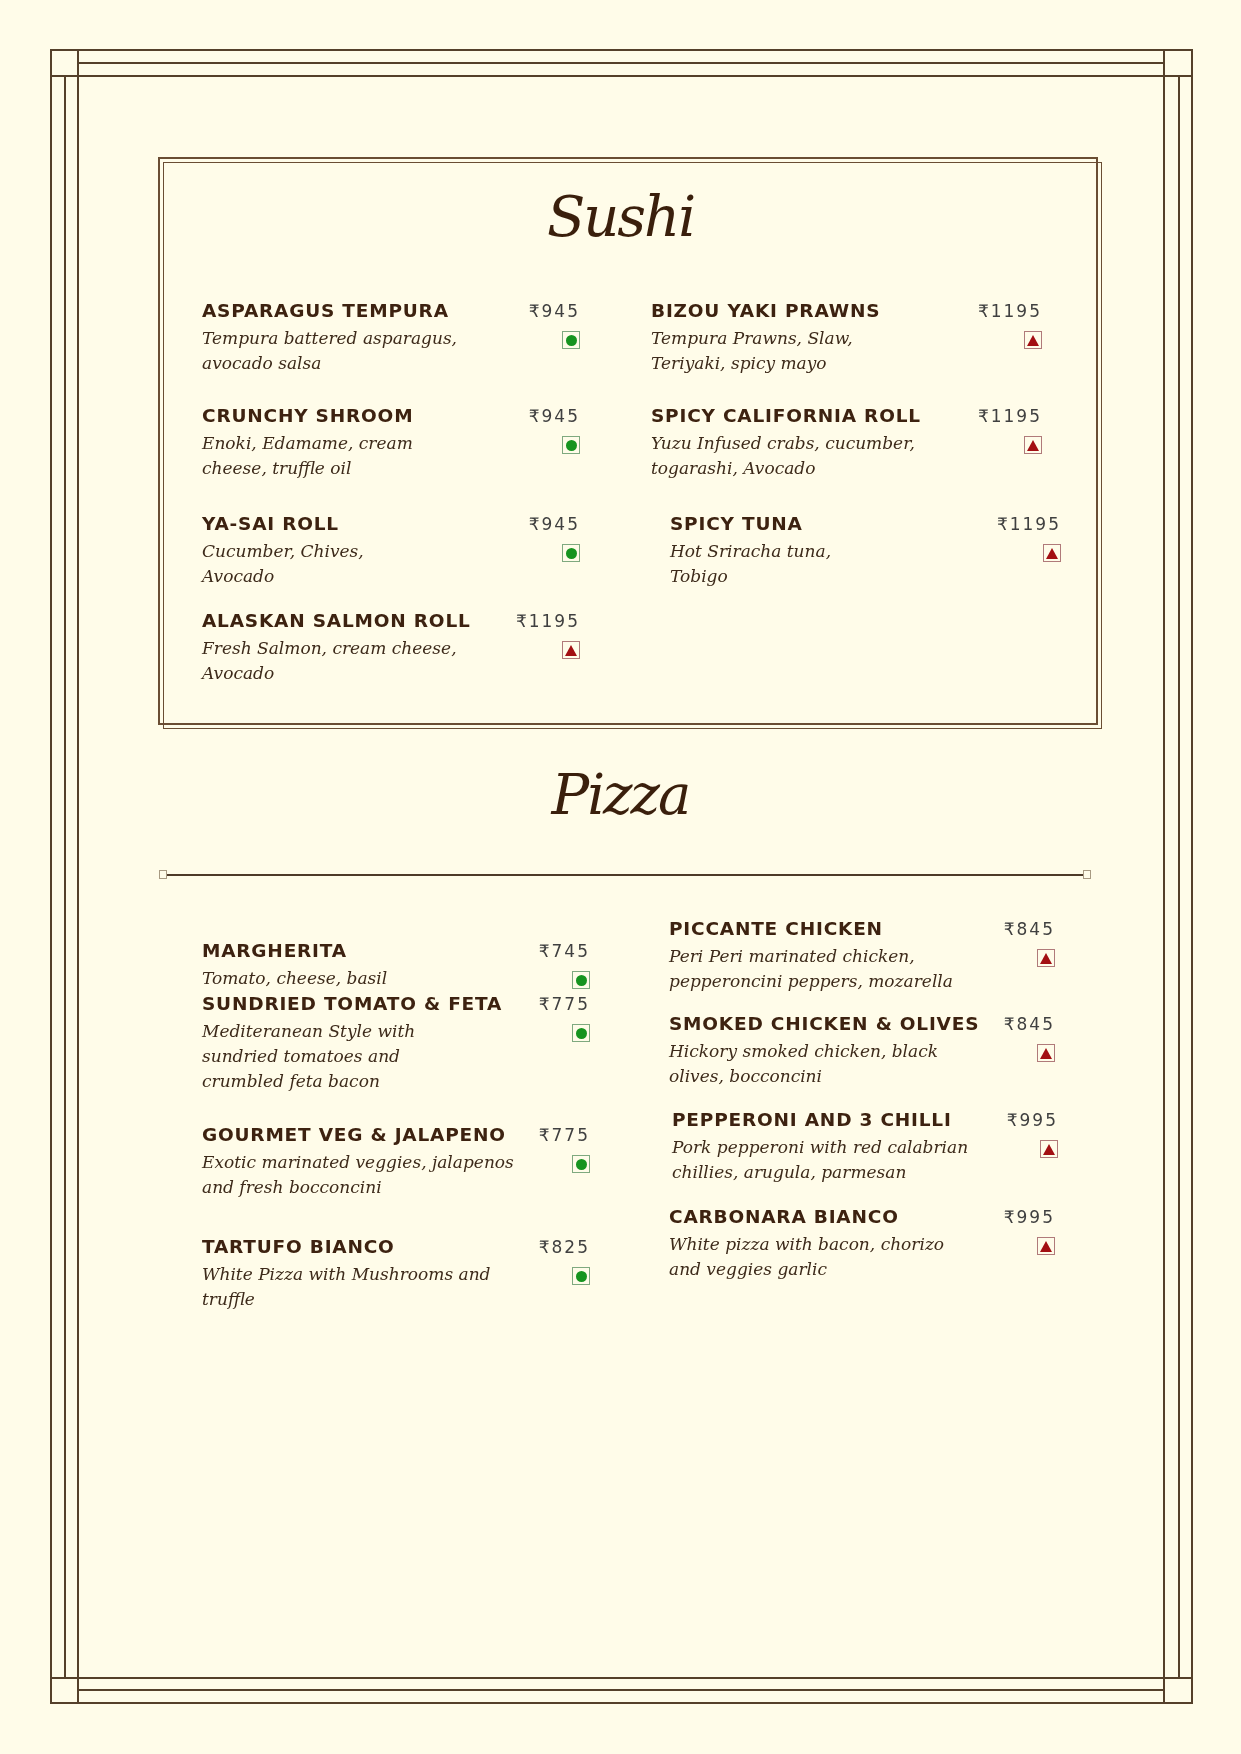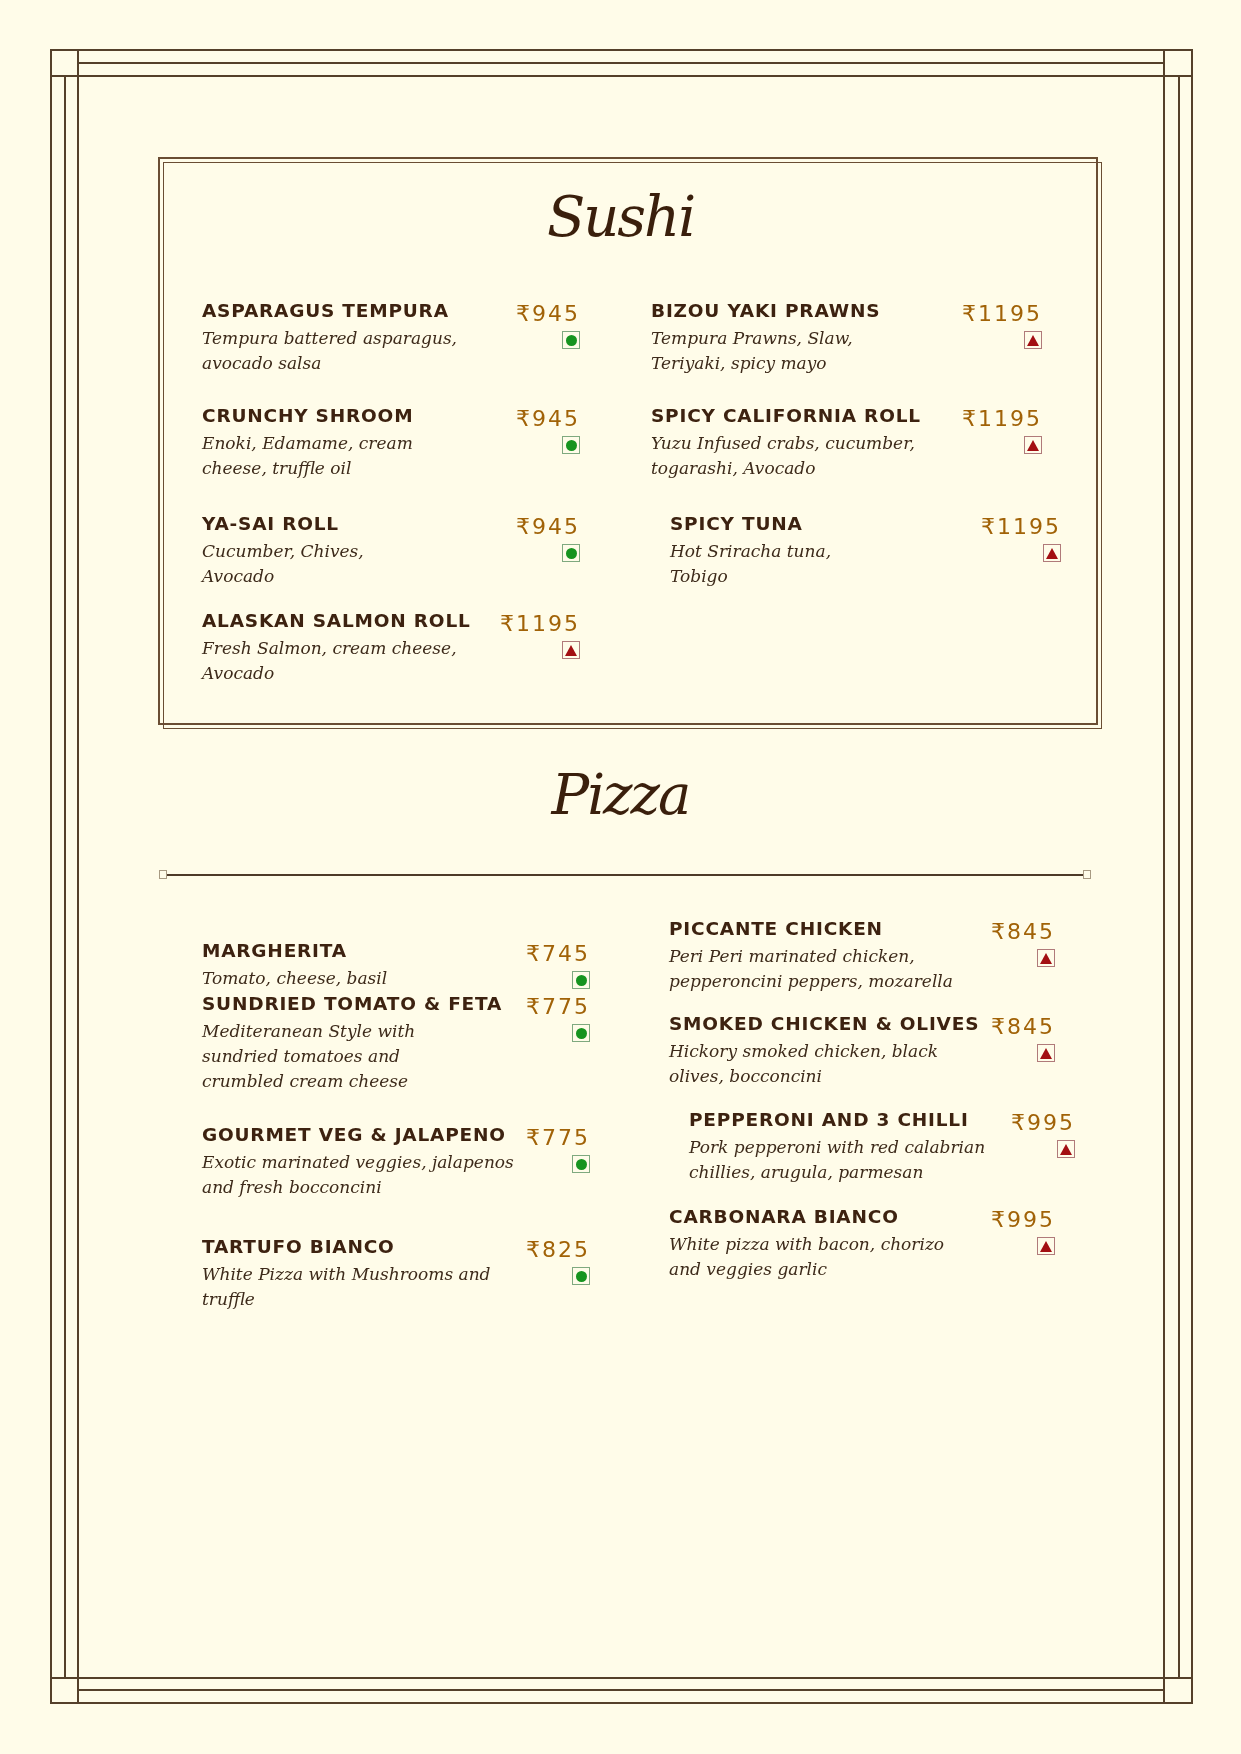--- a/index.html
+++ b/index.html
@@ -32,21 +32,21 @@
   .item { position: absolute; }
   .item-head { position: relative; height: 24px; }
   .item-name {
     position: absolute; left: 0; top: 0;
     font-family: "DejaVu Sans", sans-serif; font-weight: bold;
     font-size: 18.5px; letter-spacing: 0.8px; color: #3d2210; white-space: nowrap; text-align: center;
   }
   .item-price {
     position: absolute; right: 0; top: 1px;
     font-family: "DejaVu Sans", sans-serif;
-    font-size: 22px; letter-spacing: 2px; color: #a16207; white-space: nowrap;
+    font-size: 17px; letter-spacing: 2px; color: #404040; white-space: nowrap;
   }
   .item-desc {
     font-family: "DejaVu Serif", serif; font-style: italic;
     font-size: 17px; line-height: 25px; color: #3d2a1a; margin-top: 2px;
   }
   .mark {
     position: absolute; right: 0; top: 31px;
     width: 18px; height: 18px; box-sizing: border-box;
     display: flex; align-items: center; justify-content: center;
   }
@@ -182,21 +182,21 @@
   <span class="mark veg">
       <span class="dot"></span>
     </span>
 </div>
 
 <div class="item" style="left:202px;top:993px;width:388px;">
   <div class="item-head">
     <span class="item-name">SUNDRIED TOMATO &amp; FETA</span>
     <span class="item-price">₹775</span>
   </div>
-  <div class="item-desc"><span>Mediteranean Style with</span><br><span>sundried tomatoes and</span><br><span>crumbled cream cheese</span></div>
+  <div class="item-desc"><span>Mediteranean Style with</span><br><span>sundried tomatoes and</span><br><span>crumbled feta bacon</span></div>
   <span class="mark veg">
       <span class="dot"></span>
     </span>
 </div>
 
 <div class="item" style="left:202px;top:1124px;width:388px;">
   <div class="item-head">
     <span class="item-name">GOURMET VEG &amp; JALAPENO</span>
     <span class="item-price">₹775</span>
   </div>
@@ -232,21 +232,21 @@
   <div class="item-head">
     <span class="item-name">SMOKED CHICKEN &amp; OLIVES</span>
     <span class="item-price">₹845</span>
   </div>
   <div class="item-desc"><span>Hickory smoked chicken, black</span><br><span>olives, bocconcini</span></div>
   <span class="mark nonveg">
       <span class="tri"></span>
     </span>
 </div>
 
-<div class="item" style="left:689px;top:1109px;width:386px;">
+<div class="item" style="left:672px;top:1109px;width:386px;">
   <div class="item-head">
     <span class="item-name">PEPPERONI AND 3 CHILLI</span>
     <span class="item-price">₹995</span>
   </div>
   <div class="item-desc"><span>Pork pepperoni with red calabrian</span><br><span>chillies, arugula, parmesan</span></div>
   <span class="mark nonveg">
       <span class="tri"></span>
     </span>
 </div>
 

